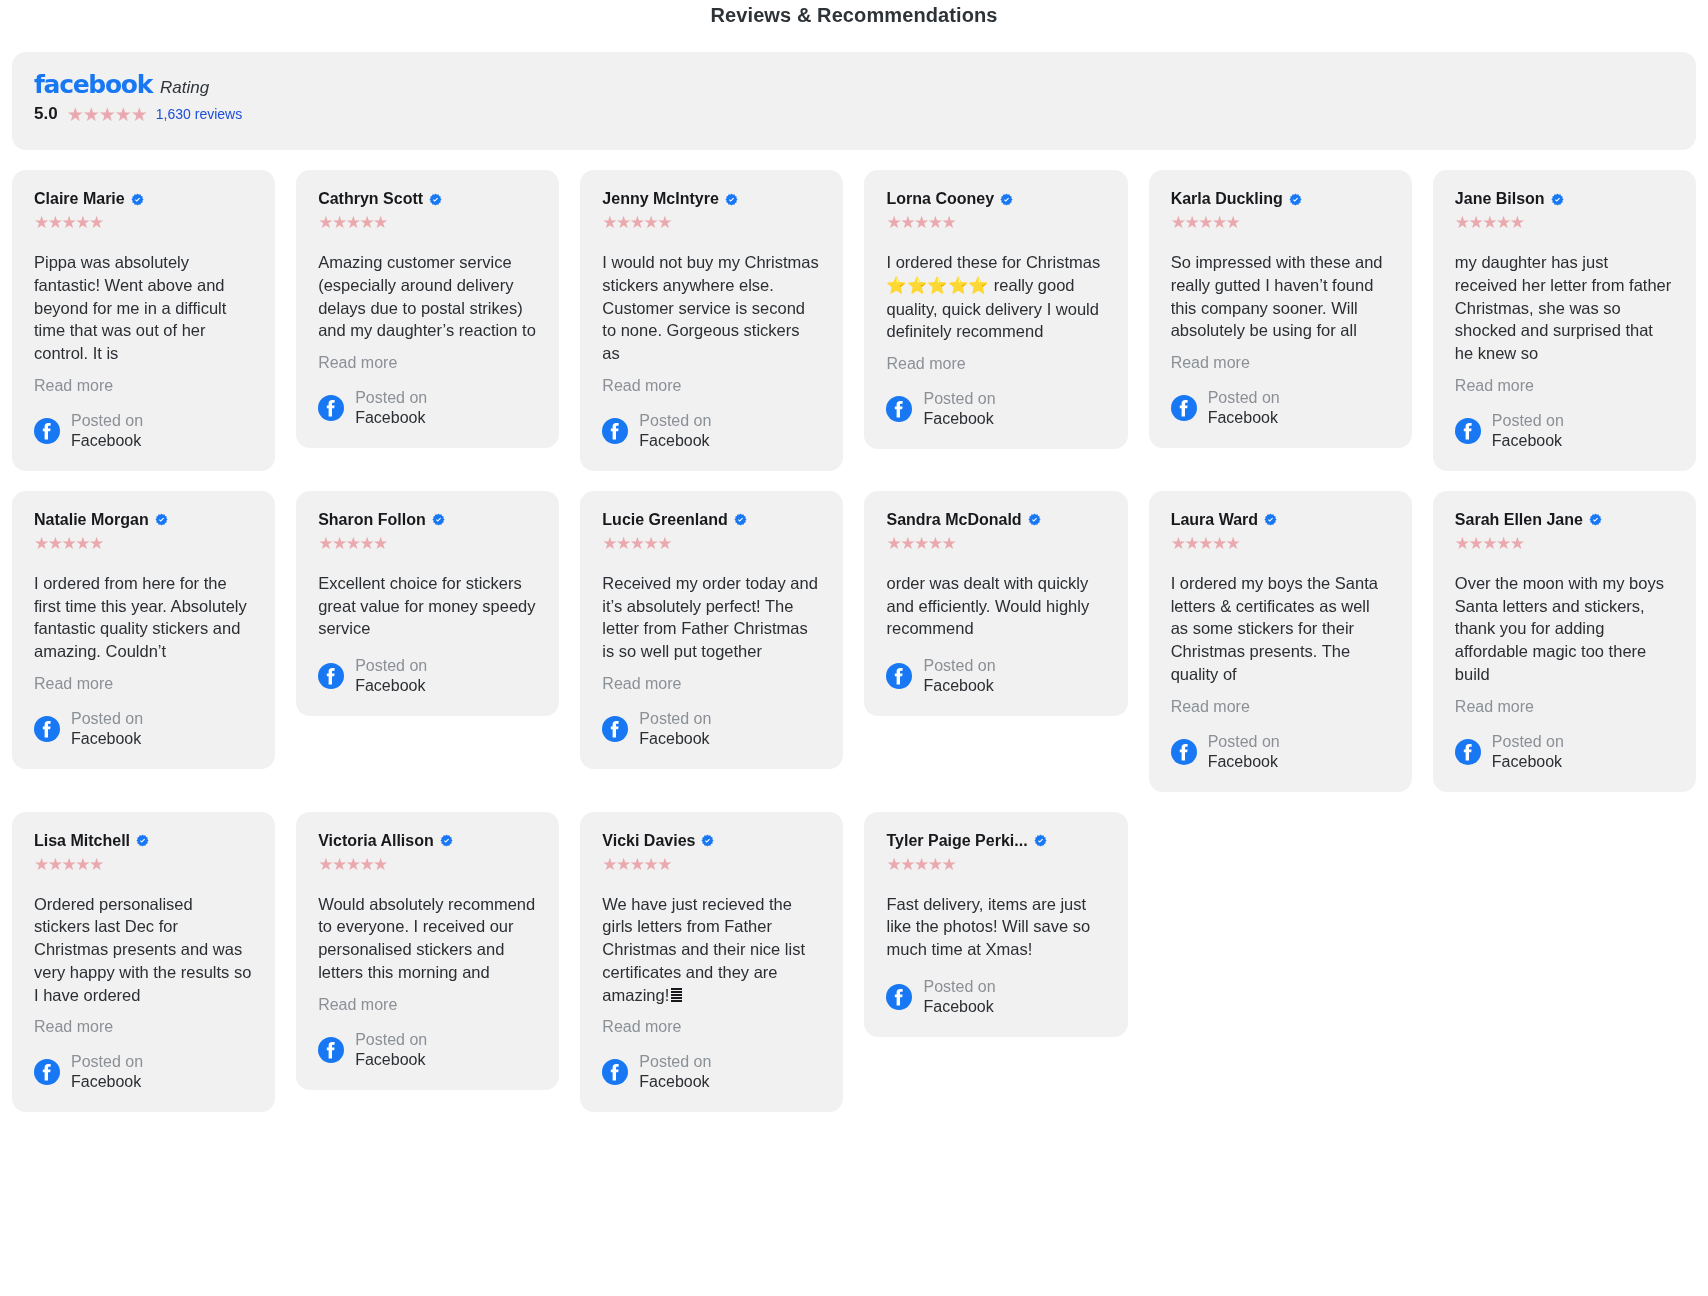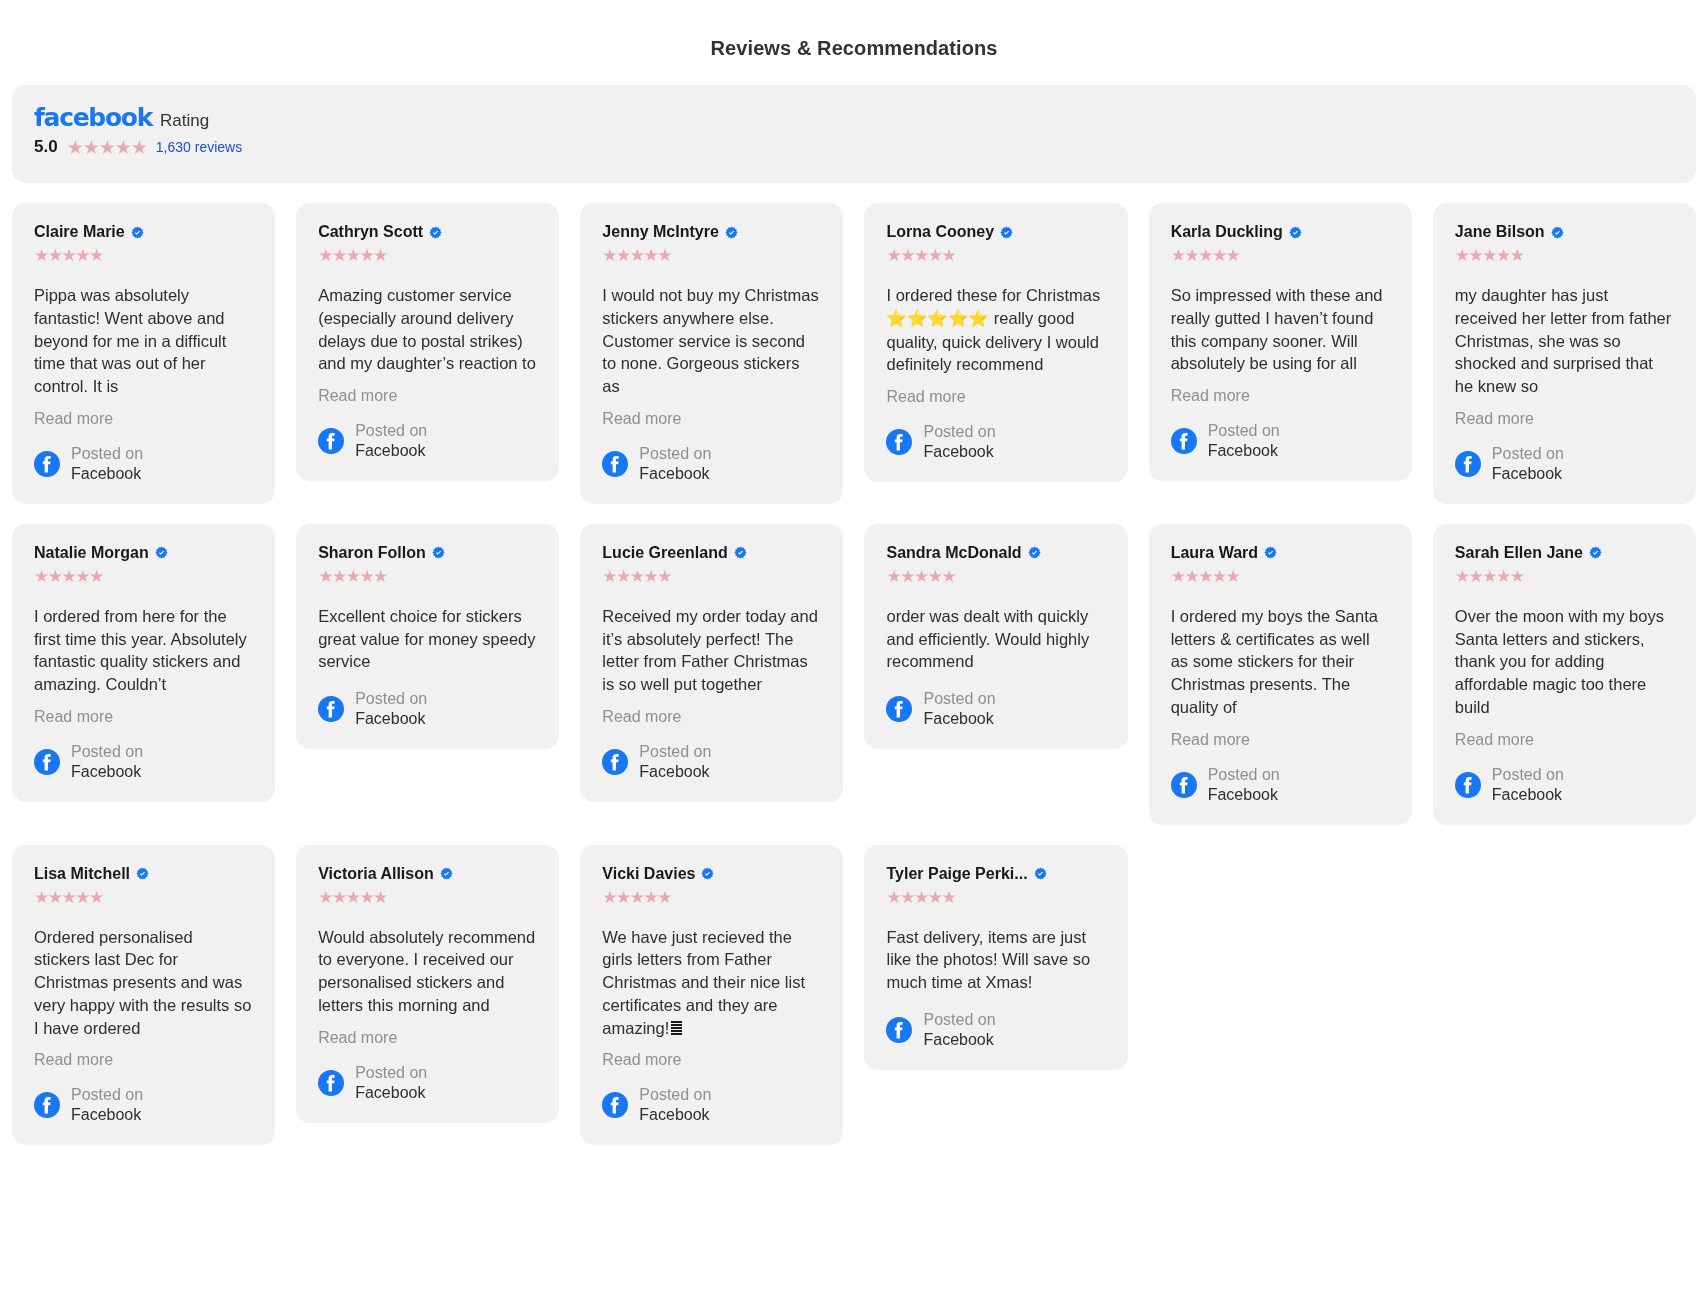--- a/index.html
+++ b/index.html
@@ -18,21 +18,21 @@
     position: relative;
     padding: 0 12px;
   }
 
   
   .page-title {
     text-align: center;
     font-size: 20px;
     font-weight: bold;
     color: #2e3338;
-    padding-top: 37px;
+    padding-top: 4px;
     letter-spacing: 0.1px;
   }
 
   
   .rating-bar {
     margin-top: 25px;
     background: #f1f1f1;
     border-radius: 14px;
     height: 98px;
     padding: 20px 0 0 22px;
@@ -47,20 +47,21 @@
     font-size: 25px;
     font-weight: bold;
     color: #1877f2;
     letter-spacing: -1.3px;
     line-height: 1;
   }
   .rating-brand-label {
     font-size: 17px;
     color: #2e3338;
     line-height: 1;
+    font-style: italic;
   }
   .rating-score-row {
     display: flex;
     align-items: center;
     gap: 9px;
     margin-top: 7px;
   }
   .rating-score {
     font-size: 17px;
     font-weight: bold;

